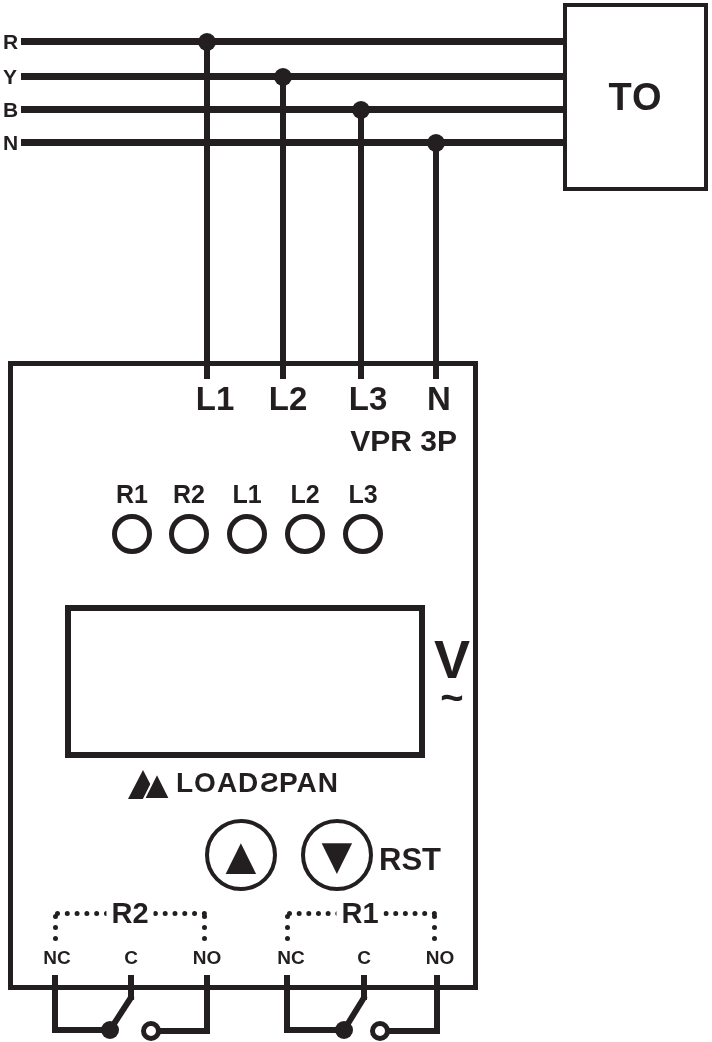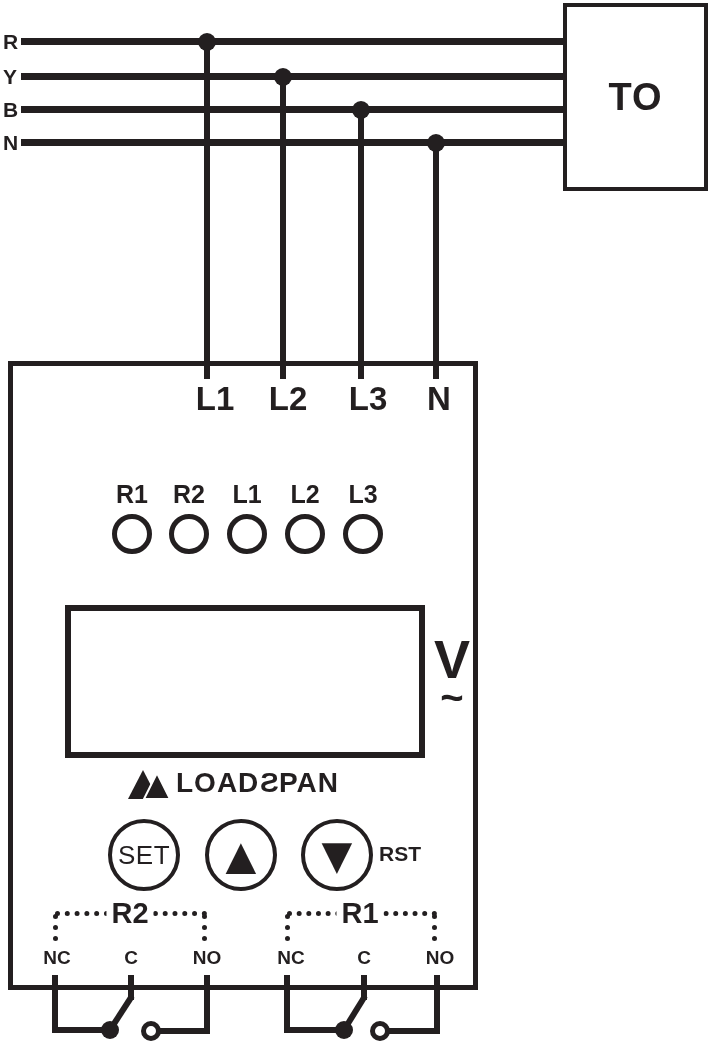--- a/index.html
+++ b/index.html
@@ -32,21 +32,21 @@
   .logo-text { font-size:28px; font-weight:bold; letter-spacing:1px; margin-left:6px; line-height:34px; }
   .logo-text .flip { display:inline-block; transform:scaleX(-1); }
   .btn-circle {
     position:absolute; top:819px; width:72px; height:72px; border:4px solid #231f20;
     border-radius:50%; background:#fff; display:flex; align-items:center; justify-content:center;
   }
   .btn-set { left:108px; font-size:26px; font-weight:400; letter-spacing:0.5px; }
   .btn-up { left:205px; }
   .btn-down { left:301px; }
   .tri-glyph { font-family:"DejaVu Sans", sans-serif; font-size:40px; line-height:40px; }
-  .rst-label { position:absolute; left:379px; top:842px; font-size:21px; font-weight:bold; }
+  .rst-label { position:absolute; left:379px; top:842px; font-size:31px; font-weight:bold; }
   .dotted-h { position:absolute; top:911px; border-top:5px dotted #231f20; }
   .dotted-v { position:absolute; top:914px; height:27px; border-left:5px dotted #231f20; }
   .relay-name { position:absolute; top:897px; transform:translateX(-50%); font-size:29px; font-weight:bold; background:#fff; padding:0 5px; line-height:32px; }
   .contact-label { position:absolute; top:942px; transform:translateX(-50%); font-size:19px; font-weight:bold; line-height:32px; }
   .switch-layer { position:absolute; left:0; top:0; width:712px; height:1042px; }
 </style>
 </head>
 <body>
 
 <div class="canvas">
@@ -75,20 +75,21 @@
     <div>TO</div>
   </div>
 
   <div class="device-box"></div>
 
   <div class="term-label" style="left:215px;">L1</div>
   <div class="term-label" style="left:288px;">L2</div>
   <div class="term-label" style="left:368px;">L3</div>
   <div class="term-label" style="left:439px;">N</div>
 
+  <div class="model-label">VPR 3P</div>
 
   <div class="led-label" style="left:132px;">R1</div>
   <div class="led-label" style="left:189px;">R2</div>
   <div class="led-label" style="left:247px;">L1</div>
   <div class="led-label" style="left:305px;">L2</div>
   <div class="led-label" style="left:363px;">L3</div>
 
   <div class="led" style="left:112px;"></div>
   <div class="led" style="left:169px;"></div>
   <div class="led" style="left:227px;"></div>
@@ -106,23 +107,20 @@
   <div class="logo">
     <svg width="42" height="31" viewBox="0 0 42 31">
       <polygon points="0,31 15,2 30,31" fill="#231f20"></polygon>
       <polygon points="16,31 29,5 42,31" fill="#231f20" stroke="#ffffff" stroke-width="2"></polygon>
     </svg>
     <div class="logo-text">
       <span>LOAD</span><span class="flip">S</span><span>PAN</span>
     </div>
   </div>
 
-  <div class="btn-circle btn-set">
-    <span>SET</span>
-  </div>
   <div class="btn-circle btn-up">
     <span class="tri-glyph">▲</span>
   </div>
   <div class="btn-circle btn-down">
     <span class="tri-glyph">▼</span>
   </div>
   <div class="rst-label">RST</div>
 
   <div class="dotted-h" style="left:55px; width:152px;"></div>
   <div class="dotted-v" style="left:53px;"></div>

